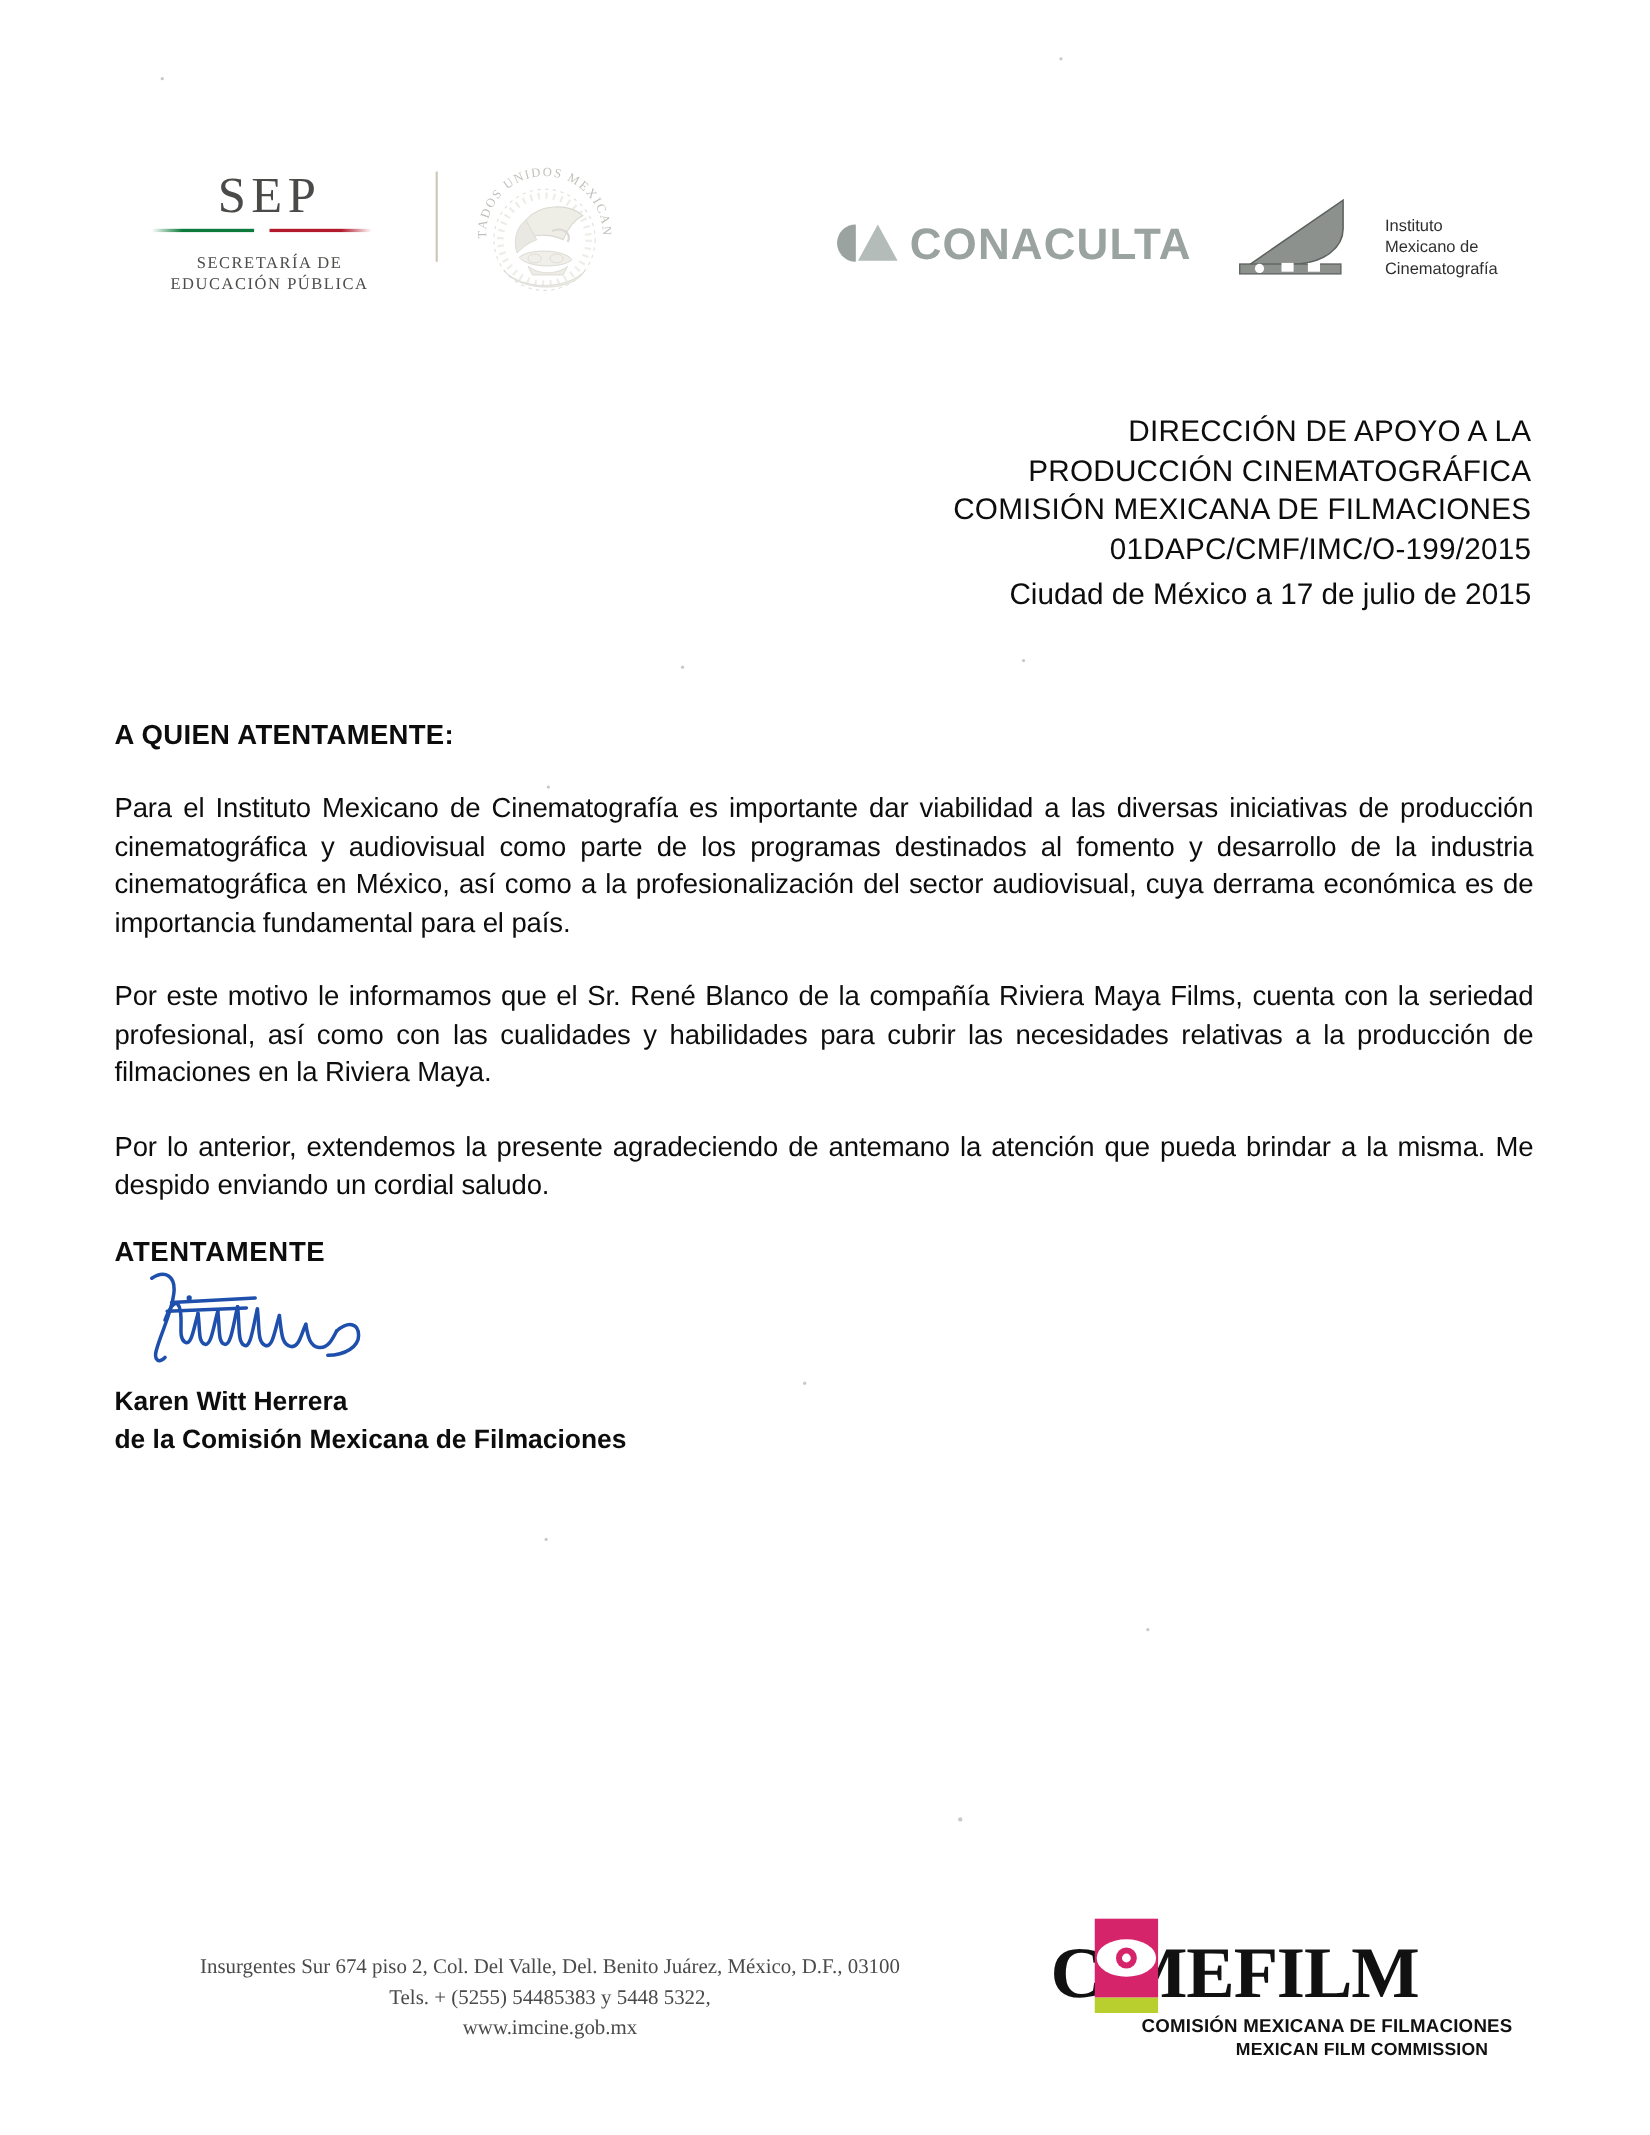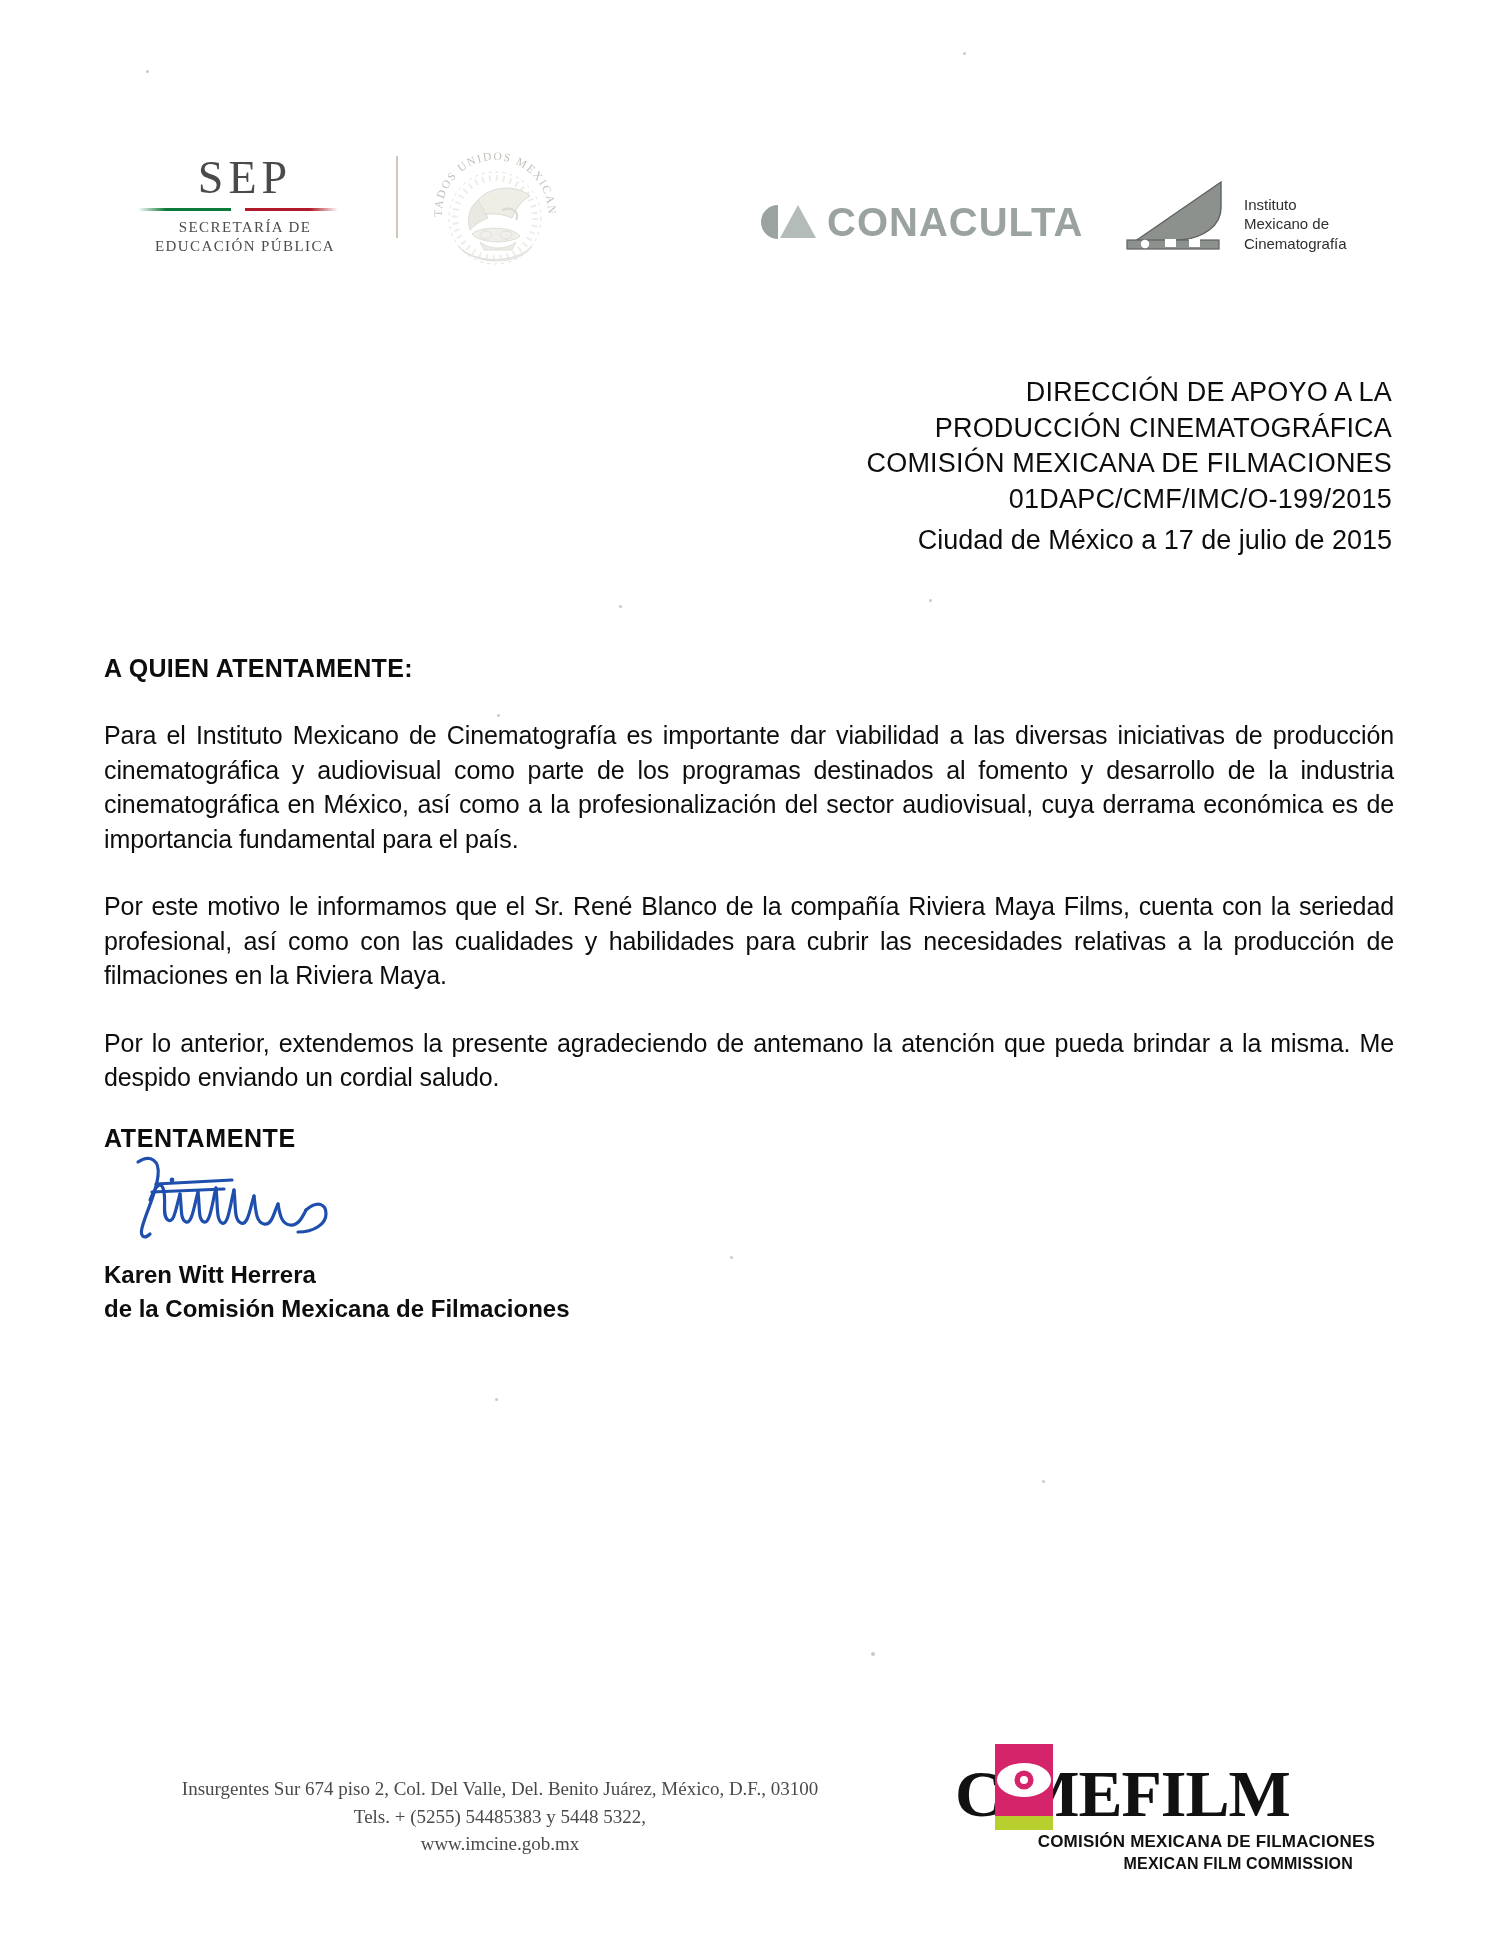--- a/index.html
+++ b/index.html
@@ -34,21 +34,21 @@
     letter-spacing: 5px;
     color: #4a4a48;
     line-height: 1;
     font-weight: 400;
   }
   .sep-rules { display: flex; margin-top: 7px; height: 4px; width: 200px; margin-left: 8px;}
   .sep-rule-green { flex: 1; height: 3px; background: linear-gradient(to right,#ffffff 0%, #0b7a3b 30%, #0b7a3b 100%); }
   .sep-rule-gap { width: 14px; }
   .sep-rule-red { flex: 1; height: 3px; background: linear-gradient(to right,#b11a2b 0%, #b11a2b 70%, #ffffff 100%); }
   .sep-sub {
-    margin-top: 6px;
+    margin-top: 19px;
     font-family: "Liberation Serif", serif;
     font-size: 15px;
     letter-spacing: 1.4px;
     color: #4c4c4a;
     line-height: 1.25;
   }
 
   
   .logo-divider {
     position: absolute; left: 396px; top: 26px;
@@ -73,21 +73,21 @@
     font-family: "Liberation Sans", sans-serif;
     font-size: 40px;
     font-weight: 700;
     letter-spacing: 1px;
     color: #9aa3a0;
   }
 
   
   .imcine {
     position: absolute; left: 1125px; top: 48px;
-    display: flex; align-items: flex-end; gap: 11px;
+    display: flex; align-items: flex-end; gap: 26px;
   }
   .imcine-text {
     font-family: "Liberation Sans", sans-serif;
     font-size: 15px;
     line-height: 1.32;
     color: #2f2f2f;
     padding-bottom: 6px;
   }
 
   

